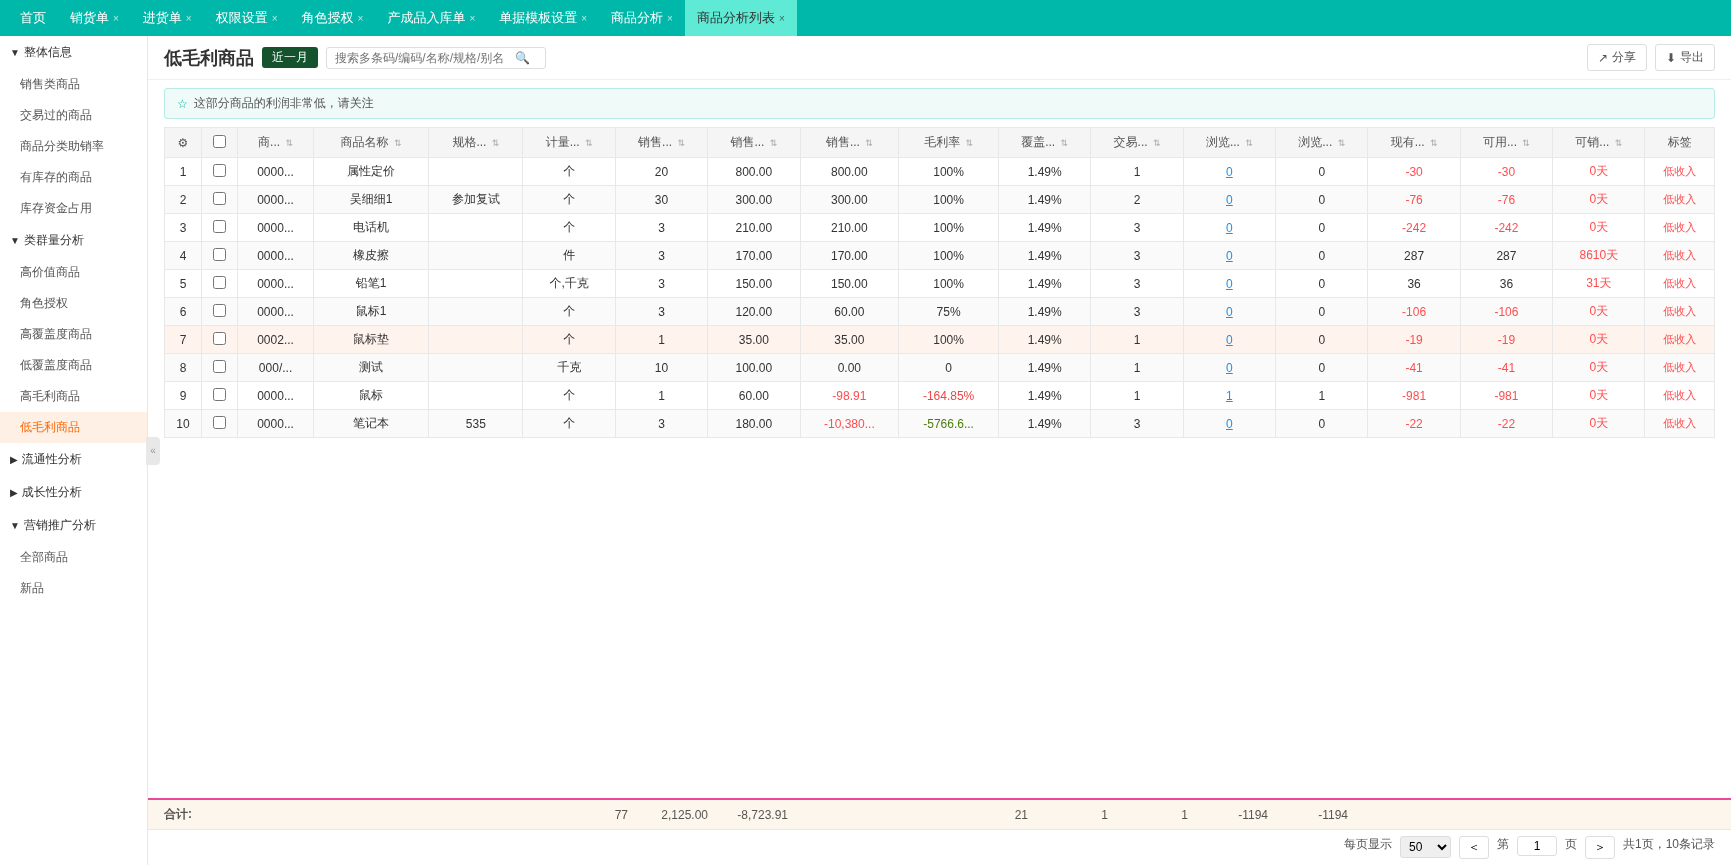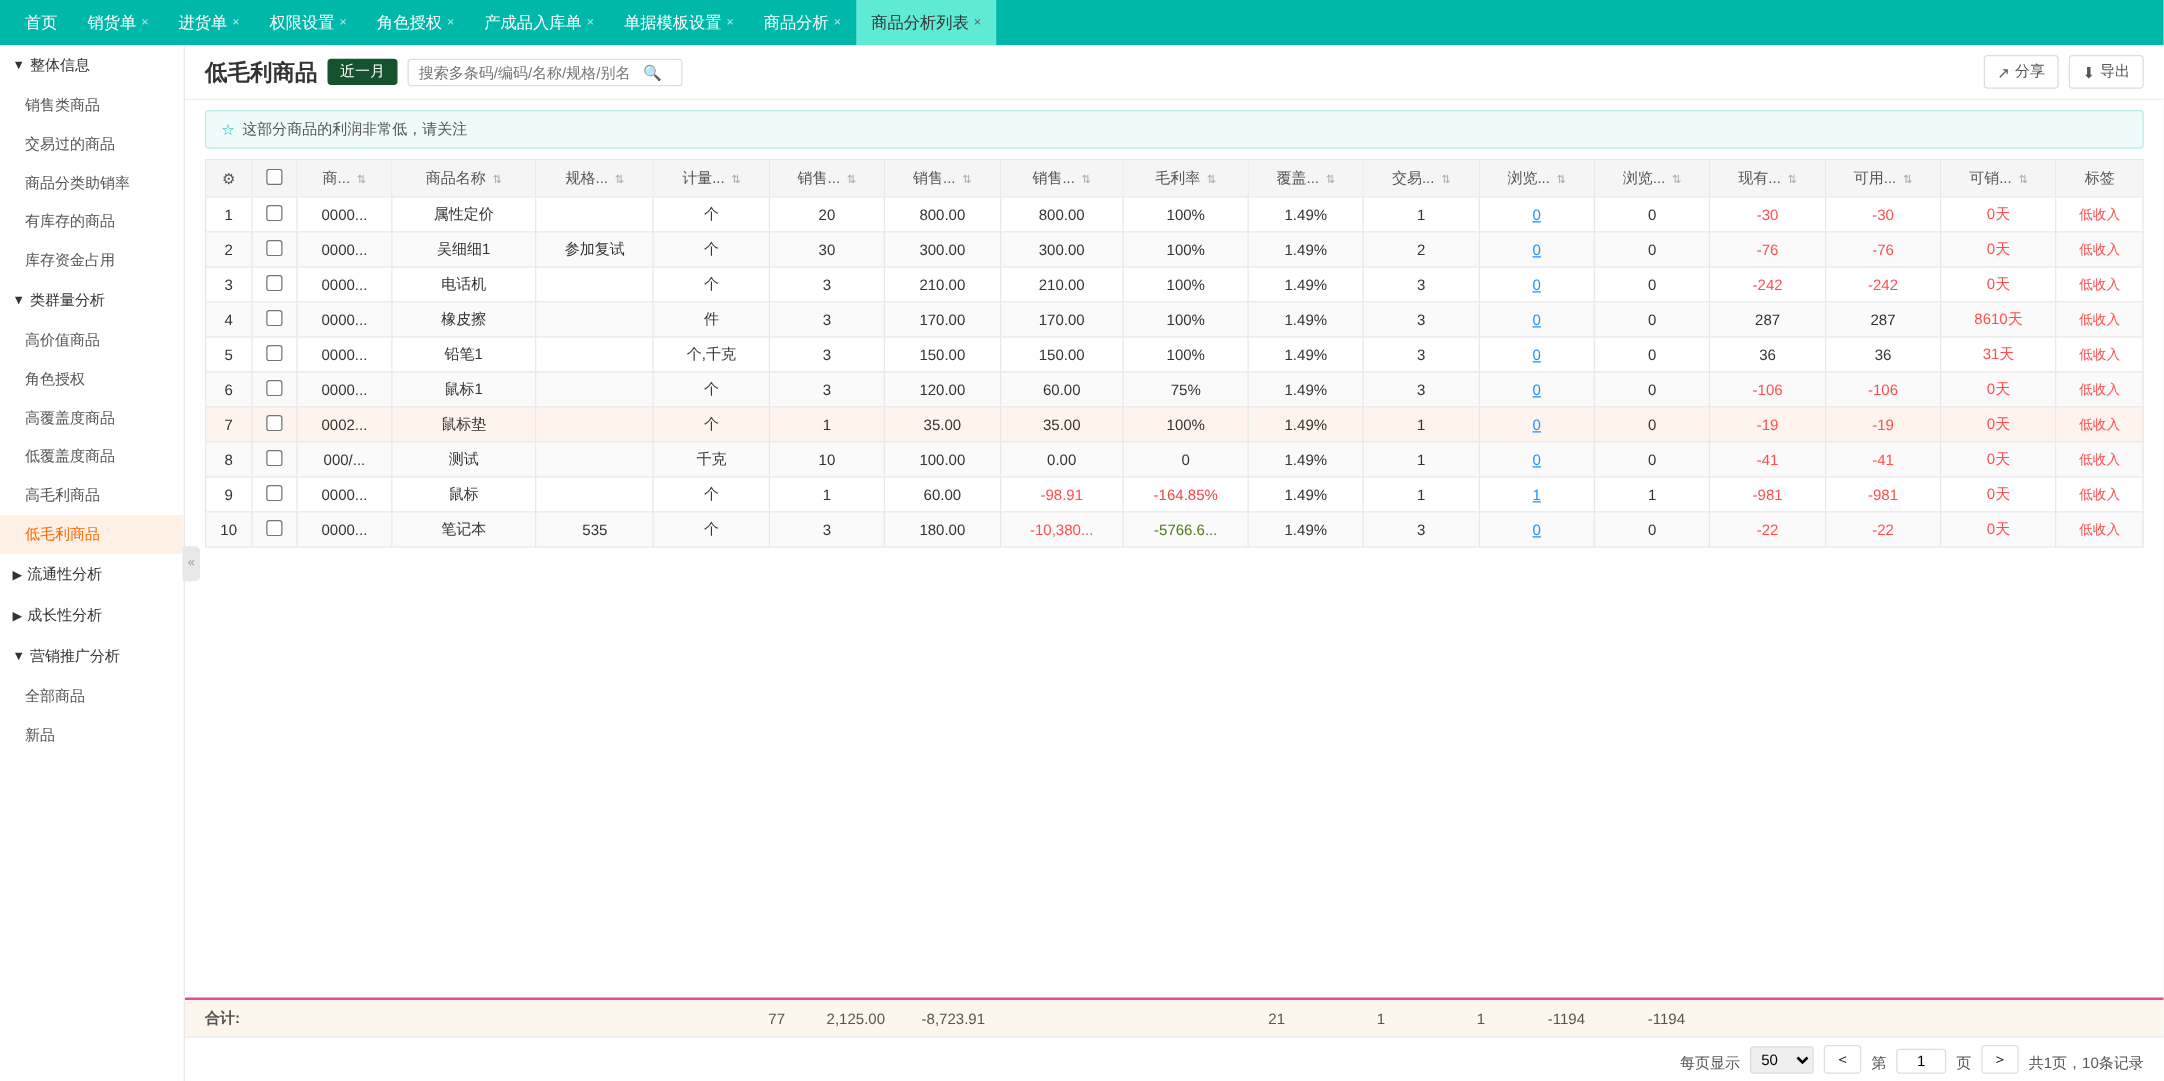--- a/index.html
+++ b/index.html
@@ -196,21 +196,21 @@
       align-items: center;
       font-size: 12px;
       color: #555;
     }
     .footer-label { font-weight: bold; margin-right: 16px; }
     .footer-cell { min-width: 80px; text-align: right; }
 
     
     .pagination-bar {
       display: flex;
-      align-items: flex-end;
+      align-items: flex-start;
       justify-content: flex-end;
       padding: 6px 16px;
       border-top: 1px solid #e8e8e8;
       background: #fff;
       font-size: 12px;
       color: #555;
       gap: 8px;
     }
     .page-size-select {
       border: 1px solid #ddd;

